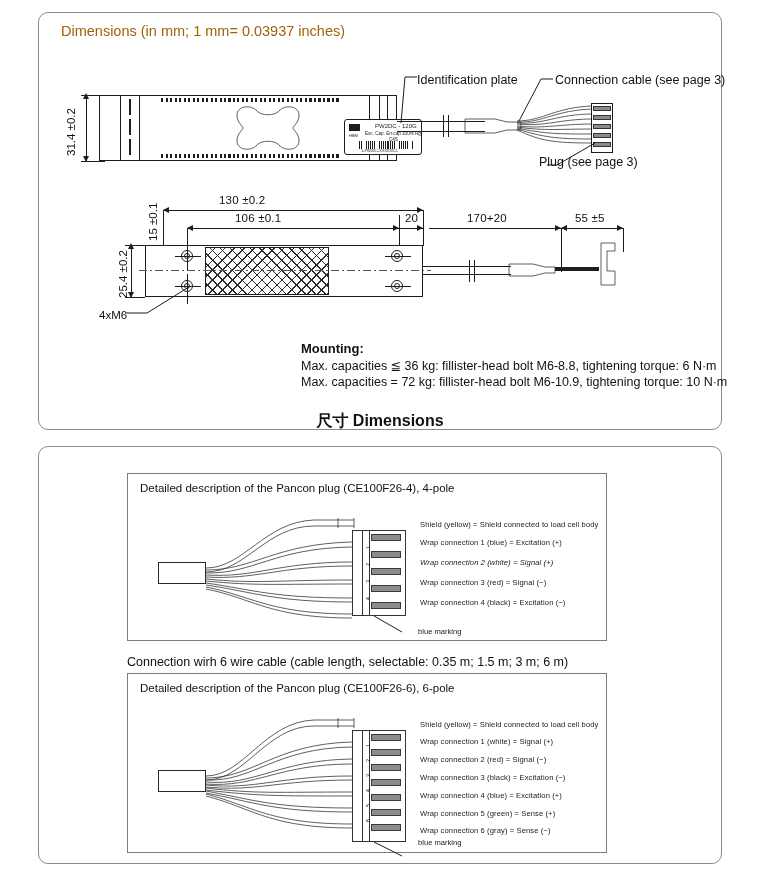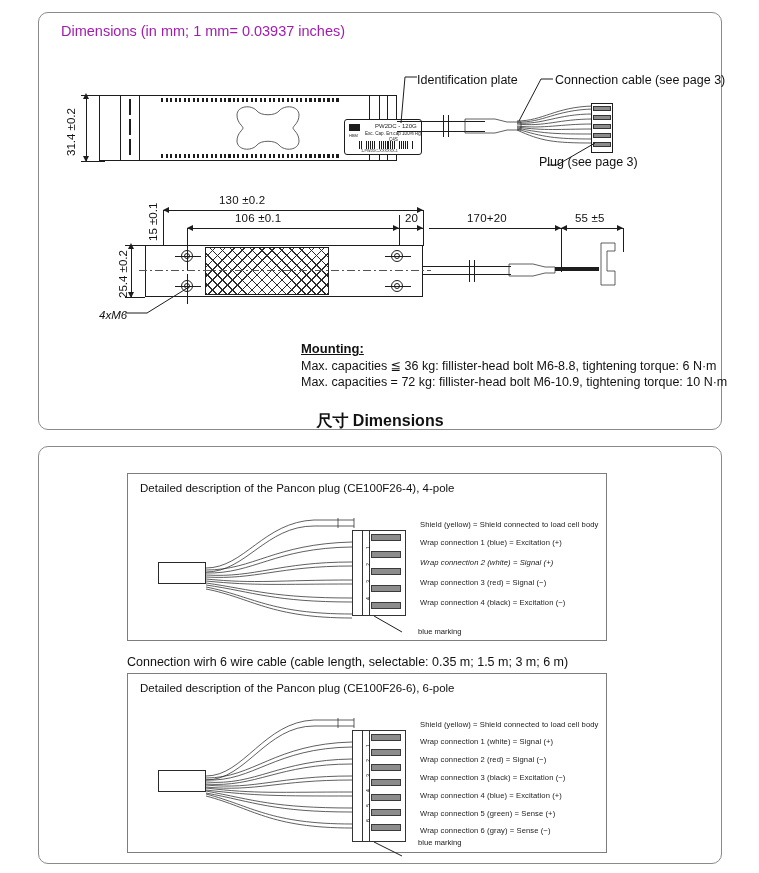--- a/index.html
+++ b/index.html
@@ -16,21 +16,21 @@
     background: #fff;
     border: 1px solid #8a8a8a;
     border-radius: 10px;
   }
   #panel-dimensions { left: 38px; top: 12px; width: 684px; height: 418px; }
   #panel-connection { left: 38px; top: 446px; width: 684px; height: 418px; }
 
   .panel-title {
     position: absolute;
     font-size: 14.5px;
-    color: #a21caf;
+    color: #a16207;
     white-space: nowrap;
   }
   #dimensions-heading { left: 60px; top: 22px; }
 
   
   .dl { position: absolute; background: #1d1d1d; }      
   .hl { height: 1px; }
   .vl { width: 1px; }
   .dimtext {
     position: absolute;
@@ -90,21 +90,21 @@
     background:
       repeating-linear-gradient(to right,
         #1d1d1d 0 1px, #fff 1px 2px,
         #1d1d1d 2px 3.2px, #fff 3.2px 4.6px,
         #1d1d1d 4.6px 5.2px, #fff 5.2px 6.6px);
   }
   .logomark { position: absolute; background: #1d1d1d; }
 
   
   #mounting-block { position: absolute; left: 262px; top: 328px; }
-  #mounting-block .mh { font-size: 13px; font-weight: bold; color: #111; margin-bottom: 3px; text-decoration: underline; }
+  #mounting-block .mh { font-size: 13px; font-weight: bold; color: #111; margin-bottom: 3px; }
   #mounting-block .mr { font-size: 12.5px; color: #111; line-height: 15.5px; white-space: nowrap; }
 
   #section-title {
     position: absolute;
     left: 0; right: 0;
     top: 398px;
     text-align: center;
     font-size: 16px;
     font-weight: bold;
     color: #111;
@@ -319,21 +319,21 @@
     <div style="position:absolute; left:355px; top:240px; width:6px; height:6px; border:1px solid #1d1d1d; border-radius:50%;"></div>
     <div class="dl hl" style="left:346px; top:243px; width:26px;"></div>
 
     <div style="position:absolute; left:352px; top:267px; width:12px; height:12px; border:1.2px solid #1d1d1d; border-radius:50%;"></div>
     <div style="position:absolute; left:355px; top:270px; width:6px; height:6px; border:1px solid #1d1d1d; border-radius:50%;"></div>
     <div class="dl hl" style="left:346px; top:273px; width:26px;"></div>
 
     <svg class="pointer" style="left:62px; top:272px; width:96px; height:36px;" viewBox="0 0 96 36">
       <path d="M88,2 L46,28 L24,28"></path>
     </svg>
-    <div class="lbl" style="left:60px; top:296px; font-size:11.5px;font-style:italic;">4xM6</div>
+    <div class="lbl" style="left:60px; top:296px; font-size:11.5px;">4xM6</div>
 
     <div class="dl hl" style="left:384px; top:253px; width:88px;"></div>
     <div class="dl hl" style="left:384px; top:261px; width:88px;"></div>
     <div class="dl vl" style="left:430px; top:247px; height:22px;"></div>
     <div class="dl vl" style="left:435px; top:247px; height:22px;"></div>
     <svg class="wirefan" style="left:470px; top:246px; width:46px; height:22px;" viewBox="0 0 46 22">
       <path d="M0,5 L24,5 L36,8 L46,8 L46,14 L36,14 L24,17 L0,17 Z" stroke="#1d1d1d" stroke-width="1" fill="#fff"></path>
     </svg>
     <div style="position:absolute; left:516px; top:254px; width:44px; height:4px; background:#1d1d1d;"></div>
     <svg class="wirefan" style="left:556px; top:228px; width:24px; height:48px;" viewBox="0 0 24 48">

